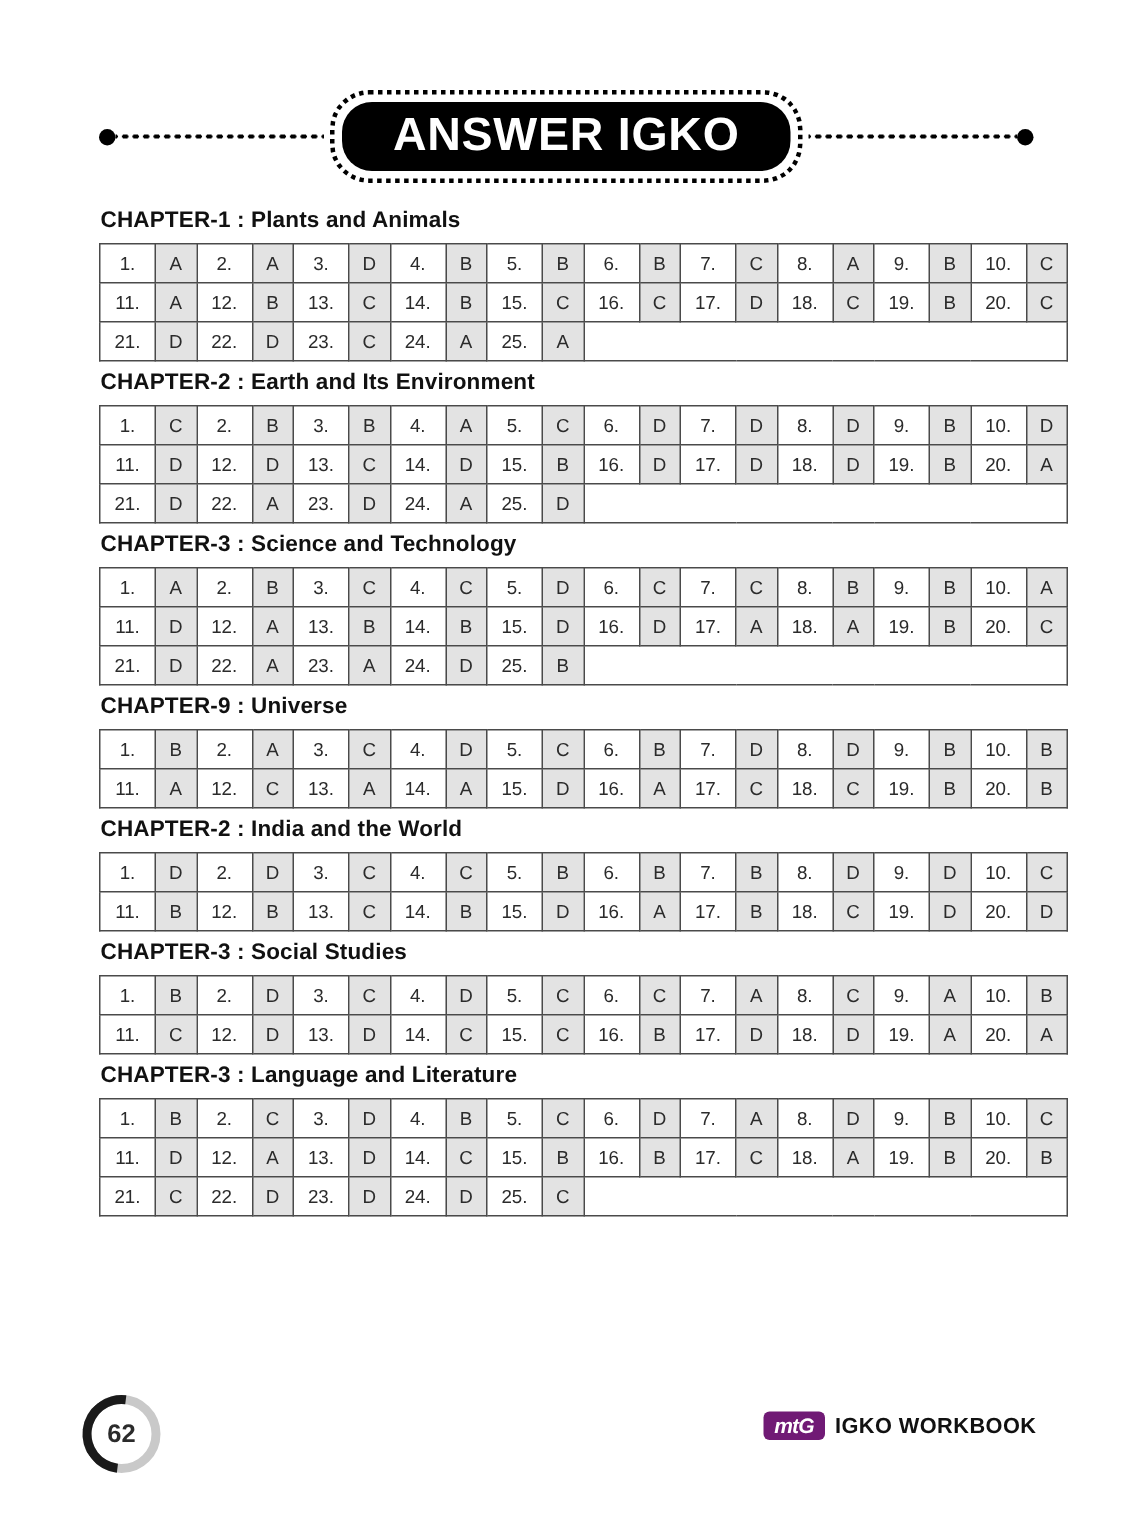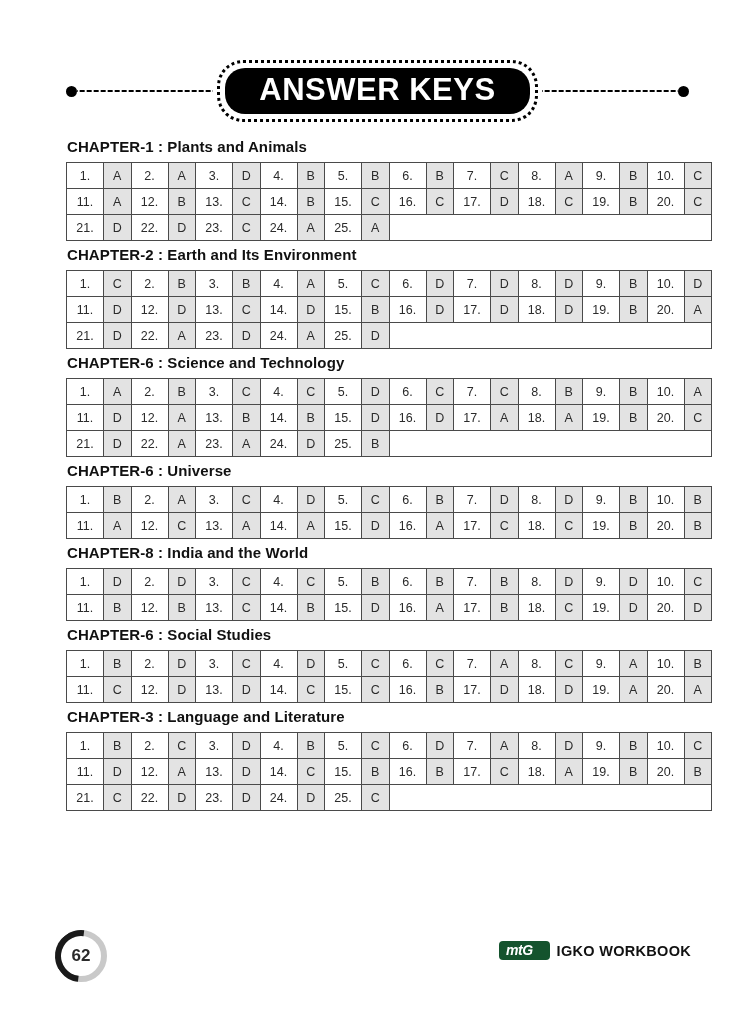--- a/index.html
+++ b/index.html
@@ -163,47 +163,47 @@
   }
   .brand {
     position: absolute;
     right: 64px;
     top: 13px;
     display: flex;
     align-items: center;
     gap: 7px;
   }
   .brand-logo {
-    background: #14532d;
+    background: #701a75;
     color: #fff;
     font-size: 14px;
     font-weight: bold;
     font-style: italic;
     letter-spacing: -0.5px;
-    padding: 2px 17px 3px 7px;
+    padding: 2px 7px 3px 7px;
     border-radius: 4px;
     line-height: 1;
   }
   .brand-text {
     font-size: 14.5px;
     font-weight: bold;
     color: #111;
     letter-spacing: 0.3px;
   }
 </style>
 </head>
 <body>
 
 <div class="header-row">
   <div class="dot-rule left">
     <span class="end-dot"></span>
     <span class="dot-line"></span>
   </div>
   <div class="banner">
-    <div class="banner-inner">ANSWER KEYS</div>
+    <div class="banner-inner">ANSWER IGKO</div>
   </div>
   <div class="dot-rule right">
     <span class="dot-line"></span>
     <span class="end-dot"></span>
   </div>
 </div>
 
 <div class="content" id="chapters-container">
     <div class="chapter">
       <div class="chapter-title">CHAPTER-1 : Plants and Animals</div>
@@ -327,21 +327,21 @@
             <td class="num-cell">24.</td>
             <td class="ans-cell">A</td>
             <td class="num-cell">25.</td>
             <td class="ans-cell">D</td>
             <td class="empty-cell" colspan="10"></td>
           </tr>
         </tbody>
       </table>
     </div>
     <div class="chapter">
-      <div class="chapter-title">CHAPTER-6 : Science and Technology</div>
+      <div class="chapter-title">CHAPTER-3 : Science and Technology</div>
       <table class="ans-table">
         <tbody>
           <tr>
             <td class="num-cell">1.</td>
             <td class="ans-cell">A</td>
             <td class="num-cell">2.</td>
             <td class="ans-cell">B</td>
             <td class="num-cell">3.</td>
             <td class="ans-cell">C</td>
             <td class="num-cell">4.</td>
@@ -391,21 +391,21 @@
             <td class="num-cell">24.</td>
             <td class="ans-cell">D</td>
             <td class="num-cell">25.</td>
             <td class="ans-cell">B</td>
             <td class="empty-cell" colspan="10"></td>
           </tr>
         </tbody>
       </table>
     </div>
     <div class="chapter">
-      <div class="chapter-title">CHAPTER-6 : Universe</div>
+      <div class="chapter-title">CHAPTER-9 : Universe</div>
       <table class="ans-table">
         <tbody>
           <tr>
             <td class="num-cell">1.</td>
             <td class="ans-cell">B</td>
             <td class="num-cell">2.</td>
             <td class="ans-cell">A</td>
             <td class="num-cell">3.</td>
             <td class="ans-cell">C</td>
             <td class="num-cell">4.</td>
@@ -442,21 +442,21 @@
             <td class="ans-cell">C</td>
             <td class="num-cell">19.</td>
             <td class="ans-cell">B</td>
             <td class="num-cell">20.</td>
             <td class="ans-cell">B</td>
           </tr>
         </tbody>
       </table>
     </div>
     <div class="chapter">
-      <div class="chapter-title">CHAPTER-8 : India and the World</div>
+      <div class="chapter-title">CHAPTER-2 : India and the World</div>
       <table class="ans-table">
         <tbody>
           <tr>
             <td class="num-cell">1.</td>
             <td class="ans-cell">D</td>
             <td class="num-cell">2.</td>
             <td class="ans-cell">D</td>
             <td class="num-cell">3.</td>
             <td class="ans-cell">C</td>
             <td class="num-cell">4.</td>
@@ -493,21 +493,21 @@
             <td class="ans-cell">C</td>
             <td class="num-cell">19.</td>
             <td class="ans-cell">D</td>
             <td class="num-cell">20.</td>
             <td class="ans-cell">D</td>
           </tr>
         </tbody>
       </table>
     </div>
     <div class="chapter">
-      <div class="chapter-title">CHAPTER-6 : Social Studies</div>
+      <div class="chapter-title">CHAPTER-3 : Social Studies</div>
       <table class="ans-table">
         <tbody>
           <tr>
             <td class="num-cell">1.</td>
             <td class="ans-cell">B</td>
             <td class="num-cell">2.</td>
             <td class="ans-cell">D</td>
             <td class="num-cell">3.</td>
             <td class="ans-cell">C</td>
             <td class="num-cell">4.</td>

